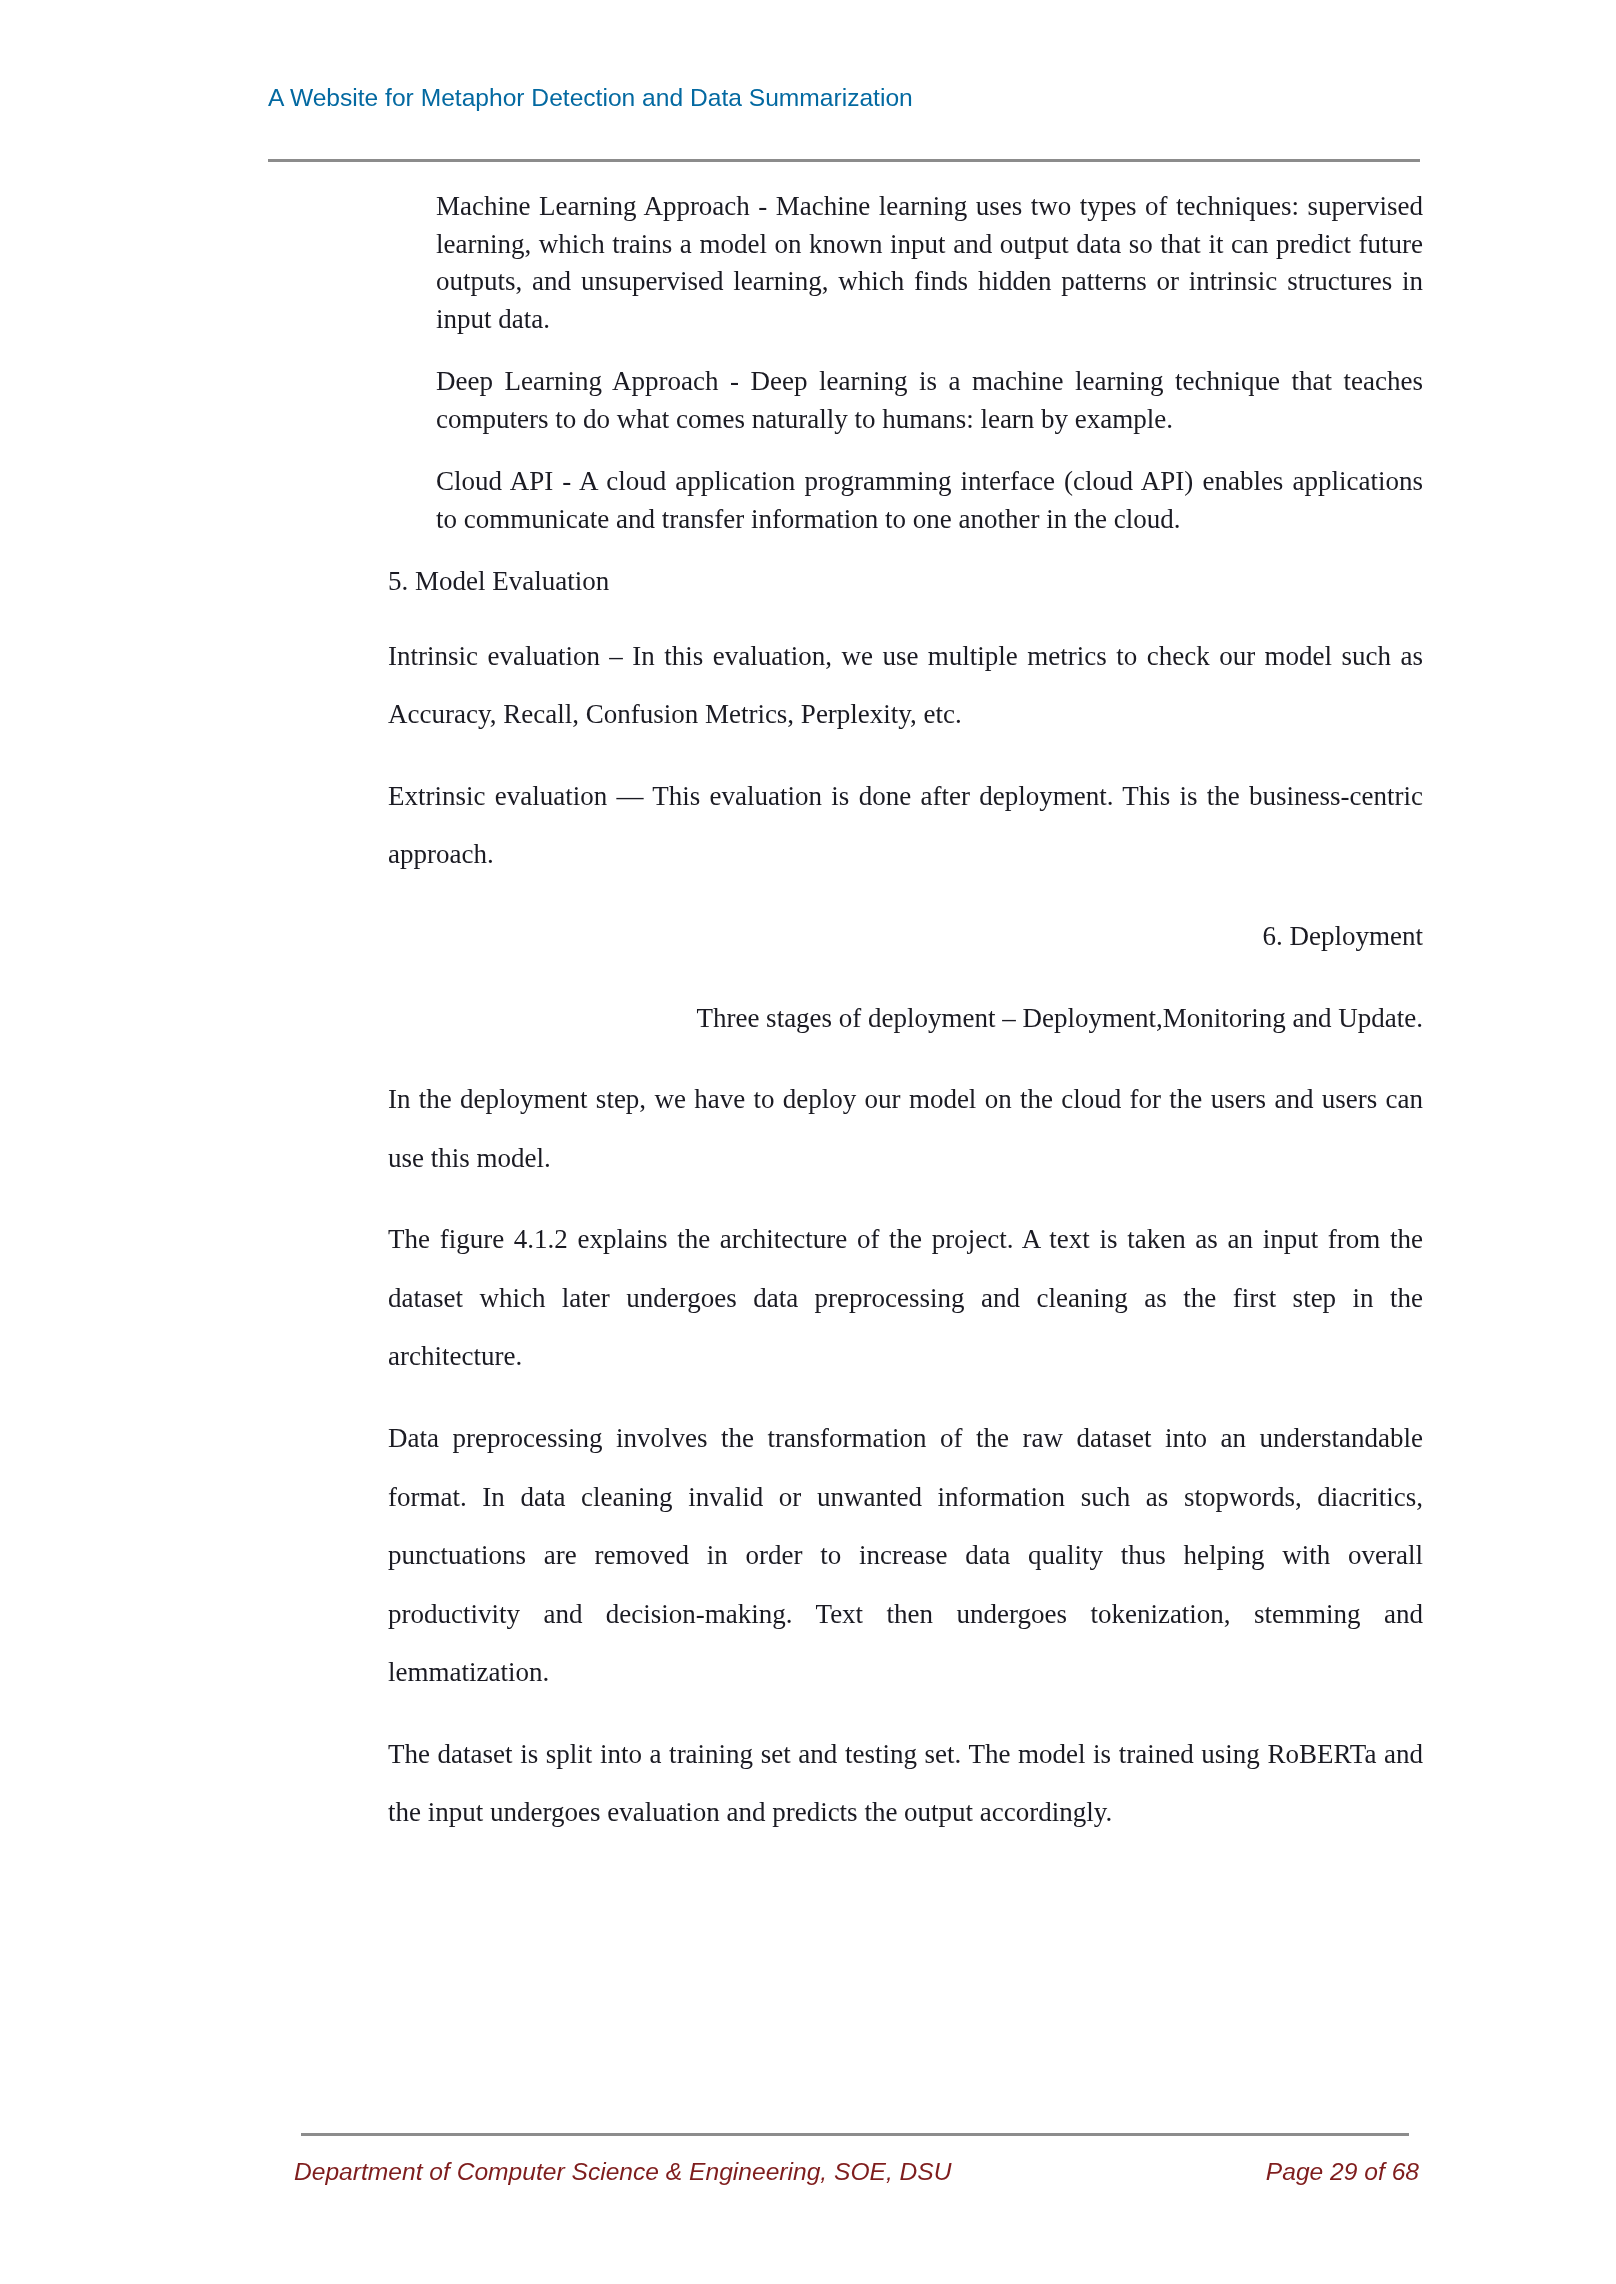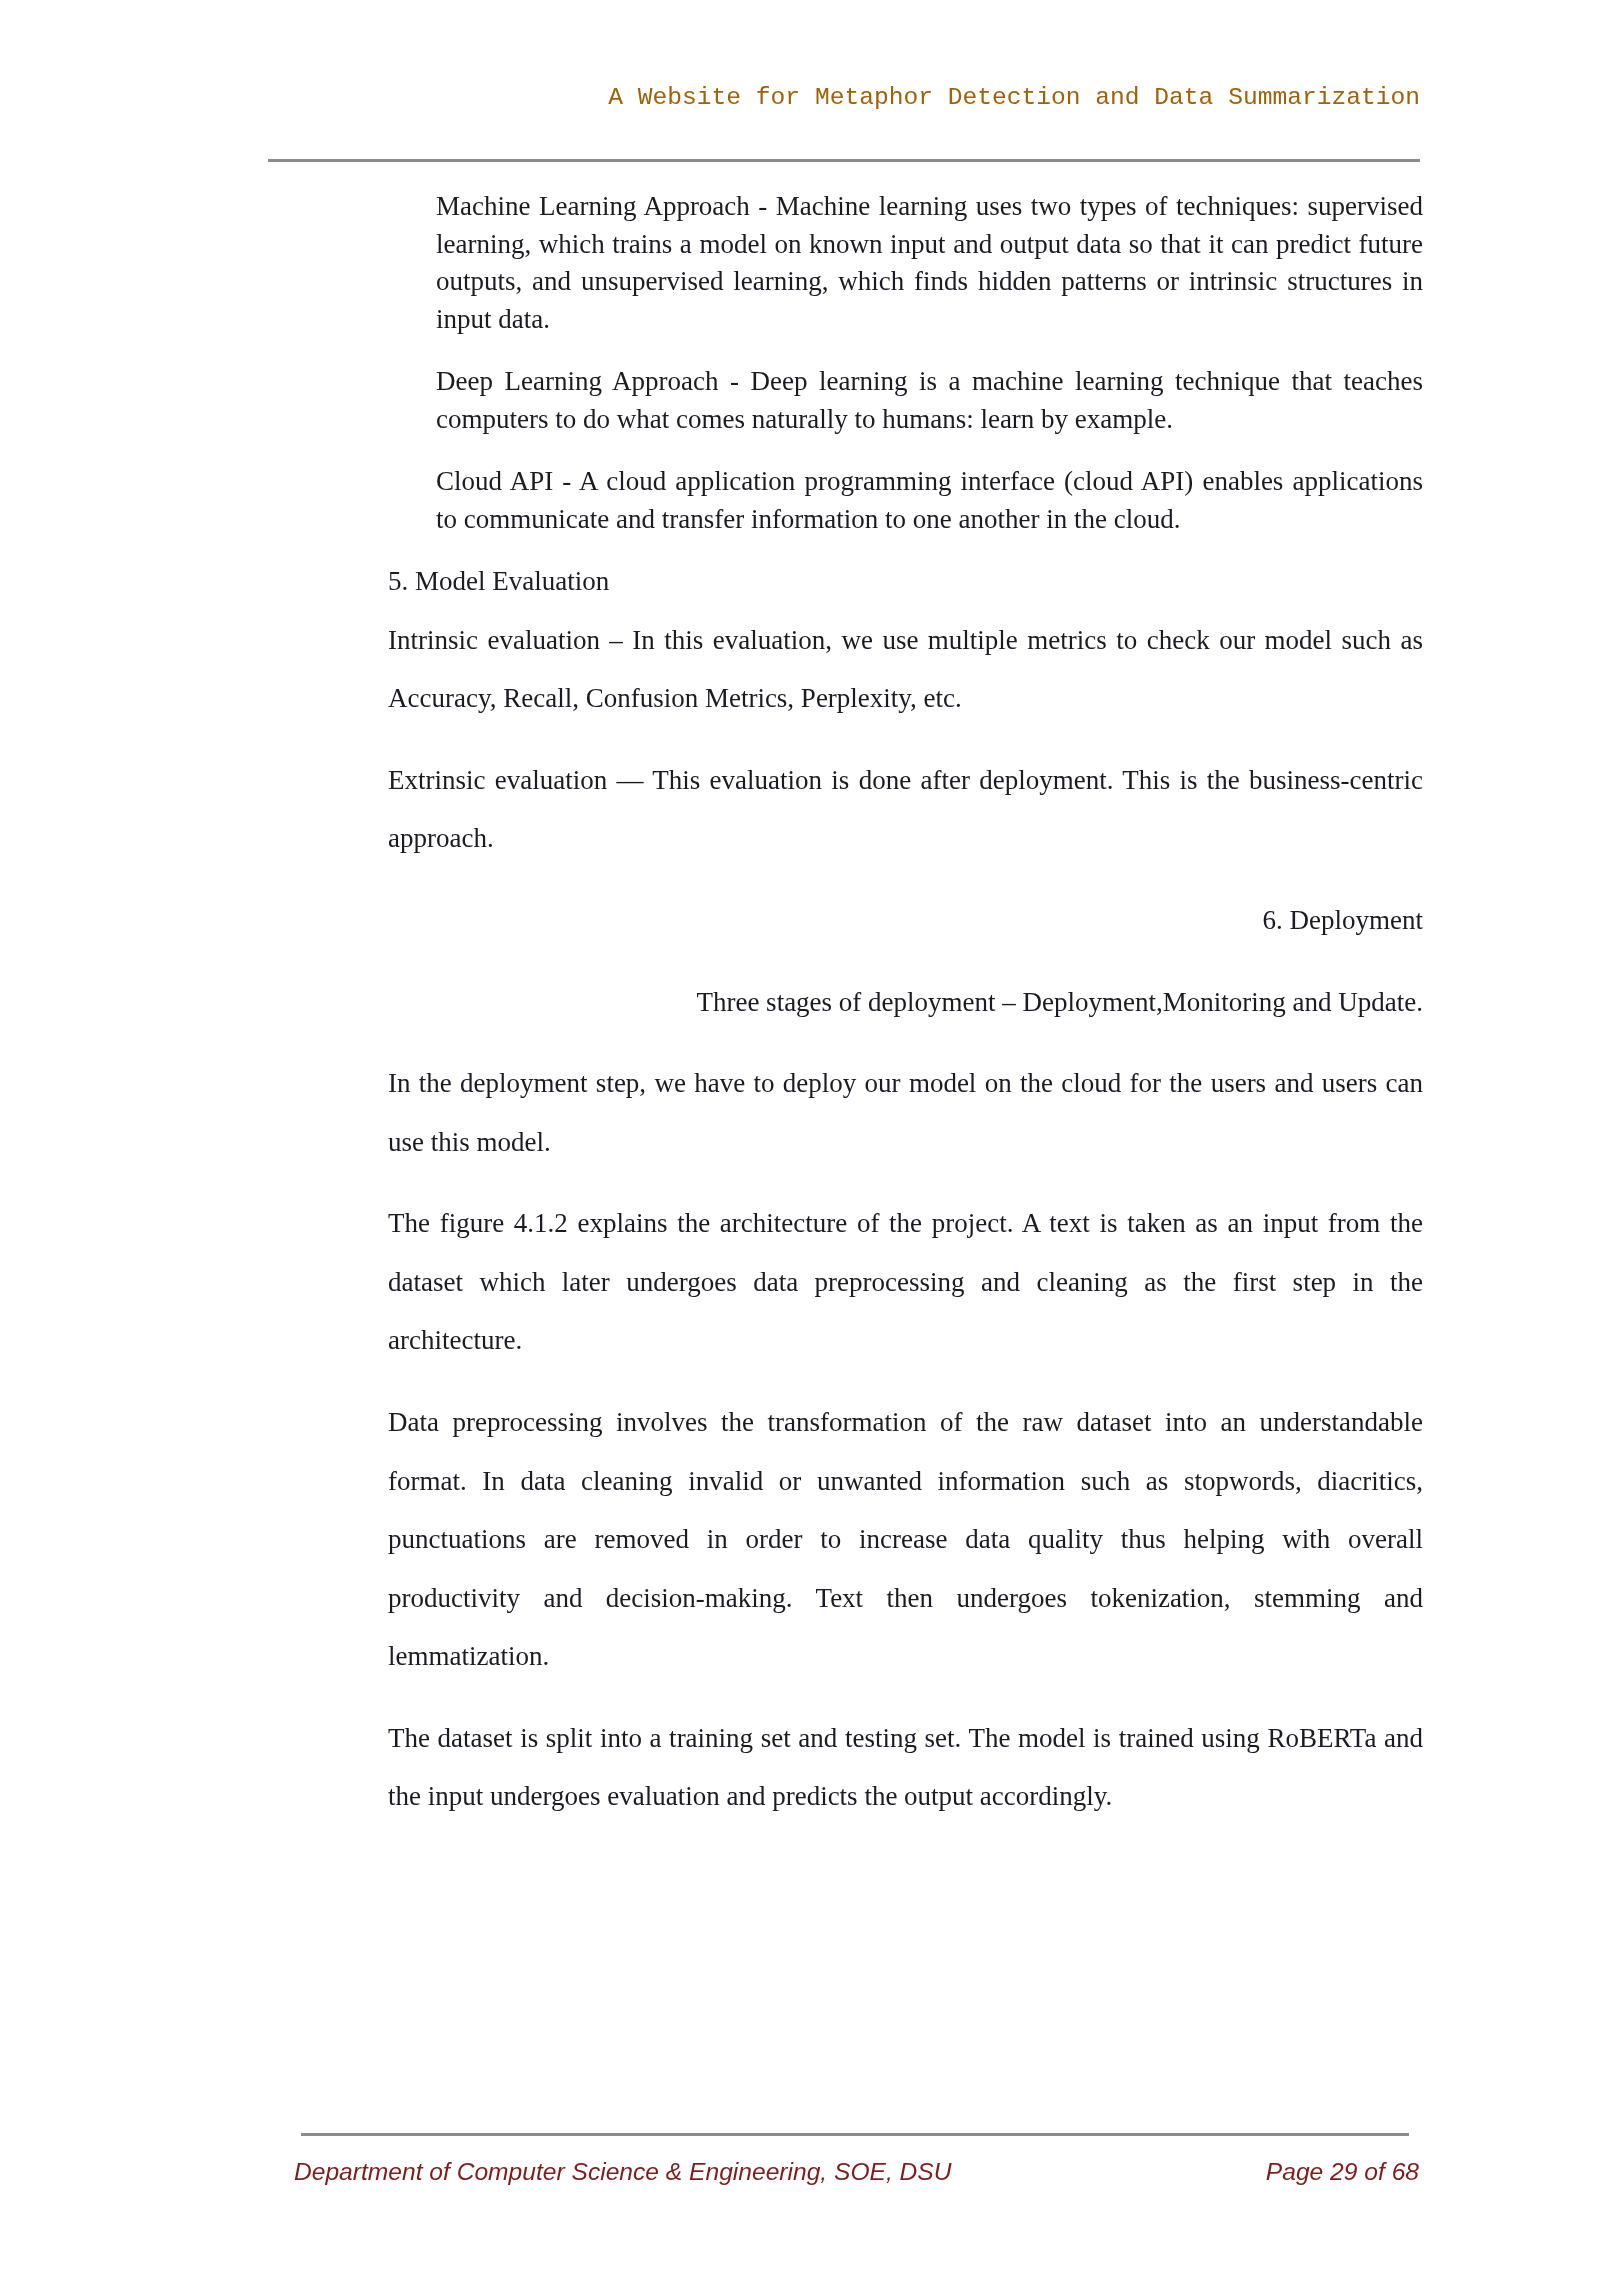--- a/index.html
+++ b/index.html
@@ -21,25 +21,24 @@
 
   
   .page-header {
     position: absolute;
     left: 268px;
     top: 83px;
     width: 1152px;
   }
 
   .header-title {
-    font-family: Liberation Mono, monospace;
+    font-family: Liberation Sans, sans-serif;
     font-size: 24.6px;
     line-height: 1.25;
-    color: #a16207;
-    text-align: right;
+    color: #0369a1;
     white-space: nowrap;
   }
 
   .header-rule {
     position: absolute;
     left: 268px;
     top: 159px;
     width: 1152px;
     height: 2.9px;
     background: #8c8c8c;
@@ -66,21 +65,21 @@
   
   .para.tight {
     line-height: 1.39;
     margin-bottom: 25px;
     margin-left: 48px;
   }
 
   
   .para.heading {
     text-align: left;
-    margin-bottom: 10px;
+    margin-bottom: 26px;
   }
 
   
   .para.loose {
     line-height: 2.17;
     margin-bottom: 23px;
   }
 
   .para.loose-left {
     text-align: right;

